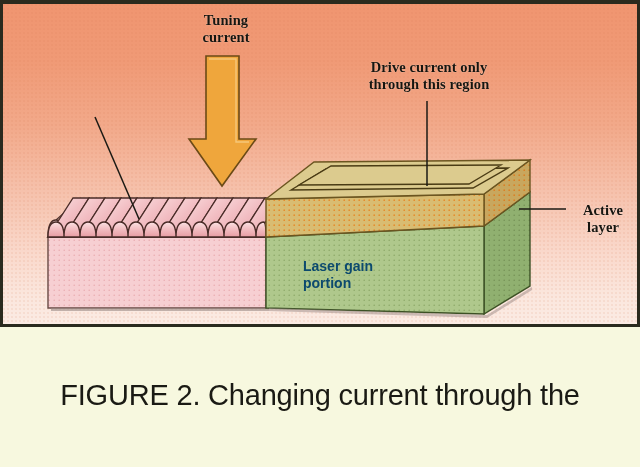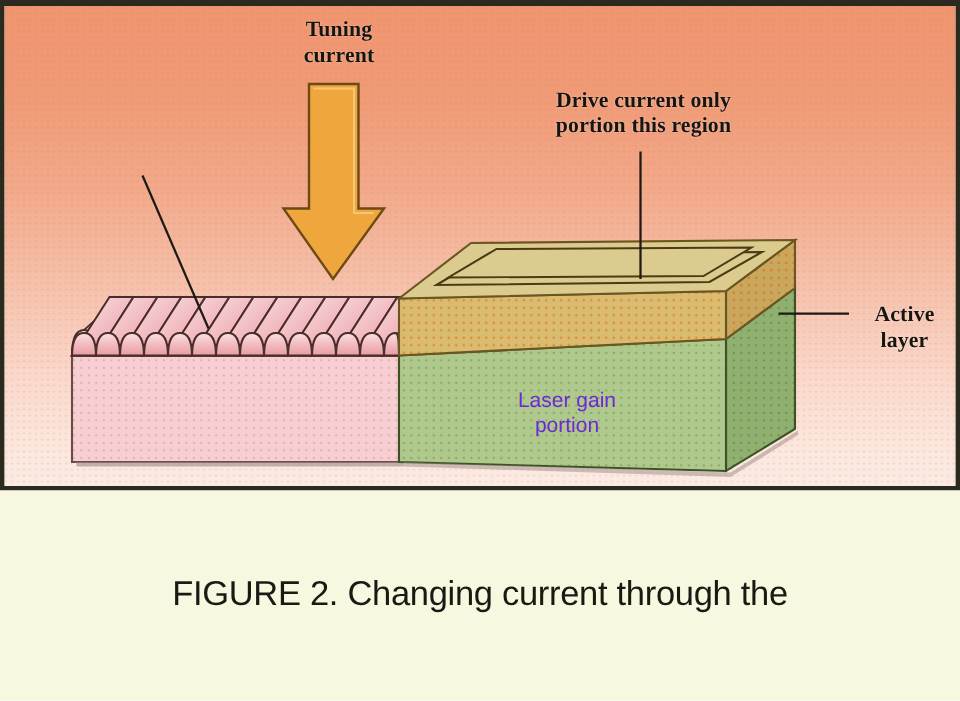--- a/index.html
+++ b/index.html
@@ -94,27 +94,26 @@
     text-align: center;
   }
   #label-active {
     left: 565px;
     top: 198px;
     width: 70px;
     text-align: center;
   }
   .in-solid-label {
     position: absolute;
-    color: #6d28d9;
+    color: #0c4a6e;
     font-family: "Liberation Sans", sans-serif;
-    font-weight: 400;
+    font-weight: 700;
     font-size: 14px;
     line-height: 17px;
     white-space: pre-line;
-    text-align: center;
   }
   #label-gain {
     left: 300px;
     top: 254px;
     width: 150px;
   }
 
   
   #caption {
     position: absolute;
@@ -126,21 +125,21 @@
     display: flex;
     flex-direction: column;
     align-items: center;
     justify-content: center;
     box-sizing: border-box;
     padding: 2px 16px 6px 16px;
   }
   .caption-line {
     color: #1a1a14;
     font-family: "Liberation Sans", sans-serif;
-    font-size: 23px;
+    font-size: 29px;
     line-height: 40px;
     letter-spacing: -0.2px;
     text-align: center;
     white-space: nowrap;
   }
 </style>
 </head>
 <body>
 
 <div id="figure-root">
@@ -304,21 +303,21 @@
 
       <path d="M 203,52 L 236,52 L 236,135 L 253,135 L 219,182 L 186,135 L 203,135 Z" fill="#EFA63C" stroke="#6B4A16" stroke-width="1.6" stroke-linejoin="miter"></path>
       <path d="M 206,55 L 233,55 L 233,138 L 246,138" fill="none" stroke="#F7CD84" stroke-width="1.4" opacity="0.85"></path>
     </svg>
 
 
     <div class="label" id="label-tuning">Tuning
 current</div>
 
     <div class="label" id="label-drive">Drive current only
-portion this region</div>
+through this region</div>
 
     <div class="label" id="label-active">Active
 layer</div>
 
     <div class="in-solid-label" id="label-gain">Laser gain
 portion</div>
   </div>
 
   <div id="caption">
     <div class="caption-line">FIGURE 2. Changing current through the</div>

